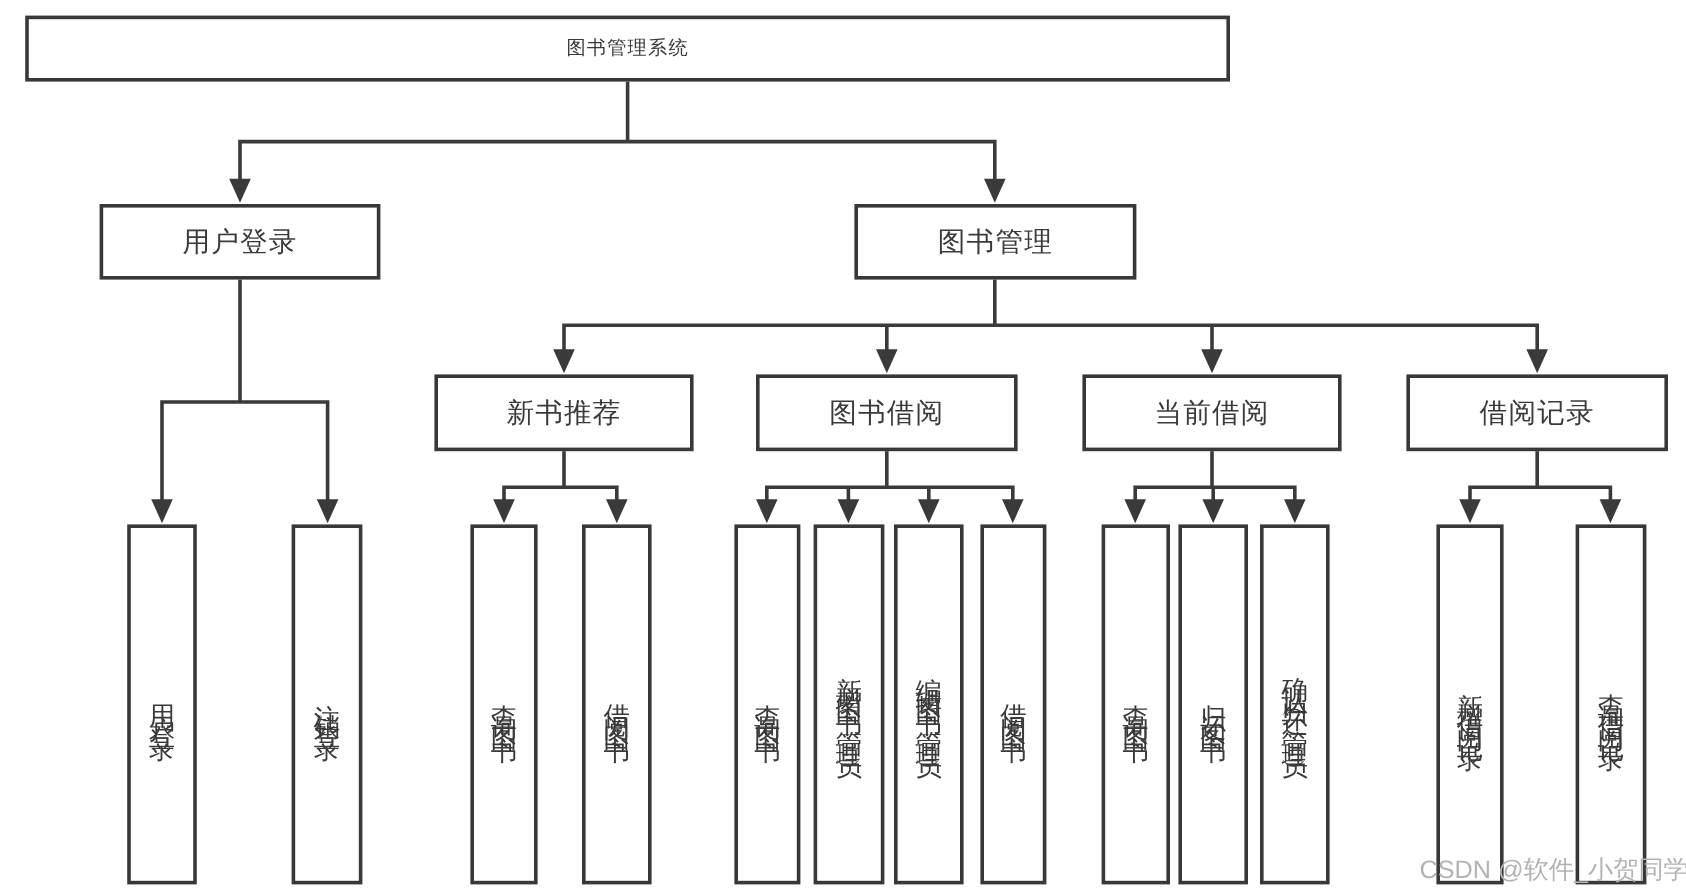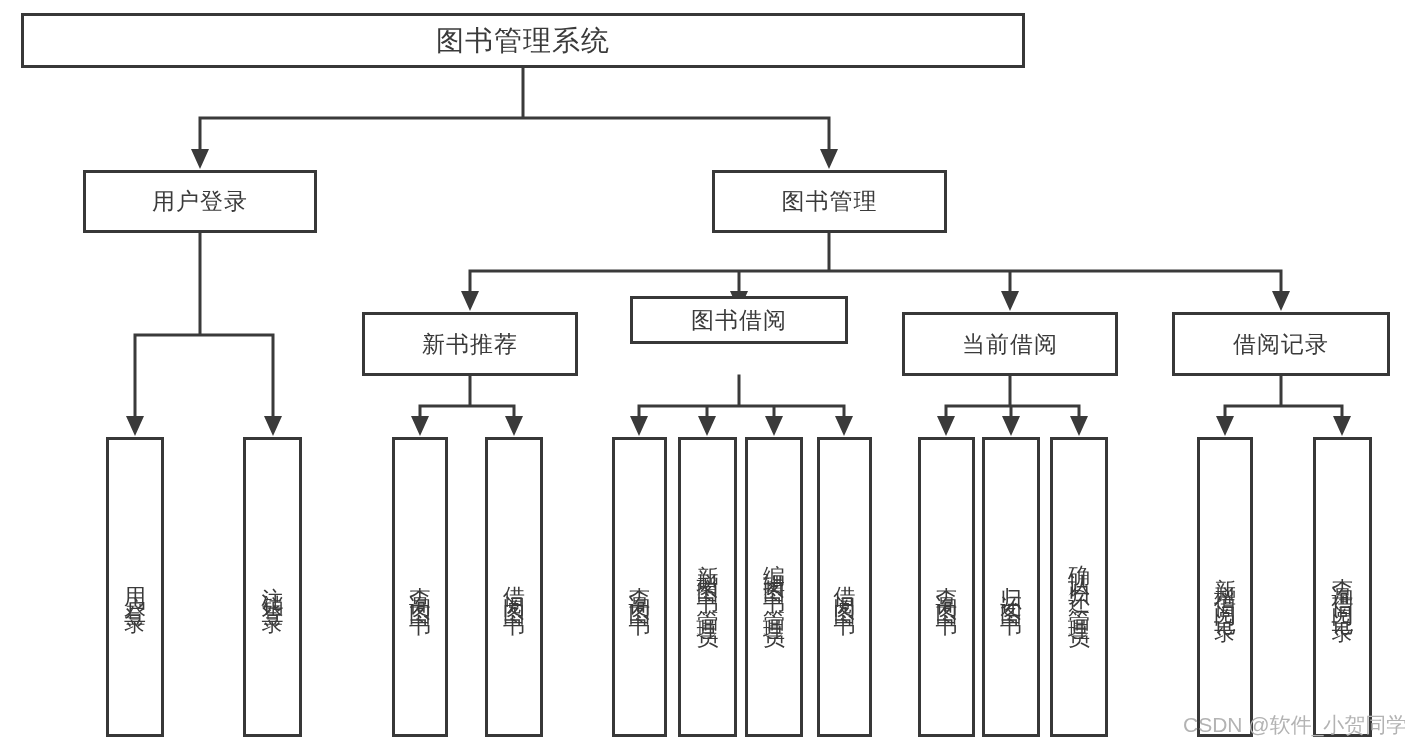--- a/index.html
+++ b/index.html
@@ -46,21 +46,21 @@
     align-items: center;
     justify-content: center;
     writing-mode: vertical-rl;
     text-orientation: mixed;
     color: #3a3a3a;
     font-size: 22px;
     letter-spacing: 9px;
     z-index: 2;
   }
   .root-box {
-    font-size: 28px;
+    font-size: 16px;
   }
   .watermark {
     position: absolute;
     left: 1183px;
     top: 711px;
     font-size: 21px;
     color: #b3b3b3;
     white-space: nowrap;
     z-index: 5;
   }
@@ -97,21 +97,21 @@
   <div class="box" style="left:83px; top:170px; width:234px; height:63px;">
     <span>用户登录</span>
   </div>
   <div class="box" style="left:712px; top:170px; width:235px; height:63px;">
     <span>图书管理</span>
   </div>
 
   <div class="box" style="left:362px; top:312px; width:216px; height:64px;">
     <span>新书推荐</span>
   </div>
-  <div class="box" style="left:630px; top:296px; width:218px; height:48px;">
+  <div class="box" style="left:630px; top:312px; width:218px; height:64px;">
     <span>图书借阅</span>
   </div>
   <div class="box" style="left:902px; top:312px; width:216px; height:64px;text-align:right;">
     <span>当前借阅</span>
   </div>
   <div class="box" style="left:1172px; top:312px; width:218px; height:64px;">
     <span>借阅记录</span>
   </div>
 
   <div class="vbox" style="left:106px; width:58px;">

